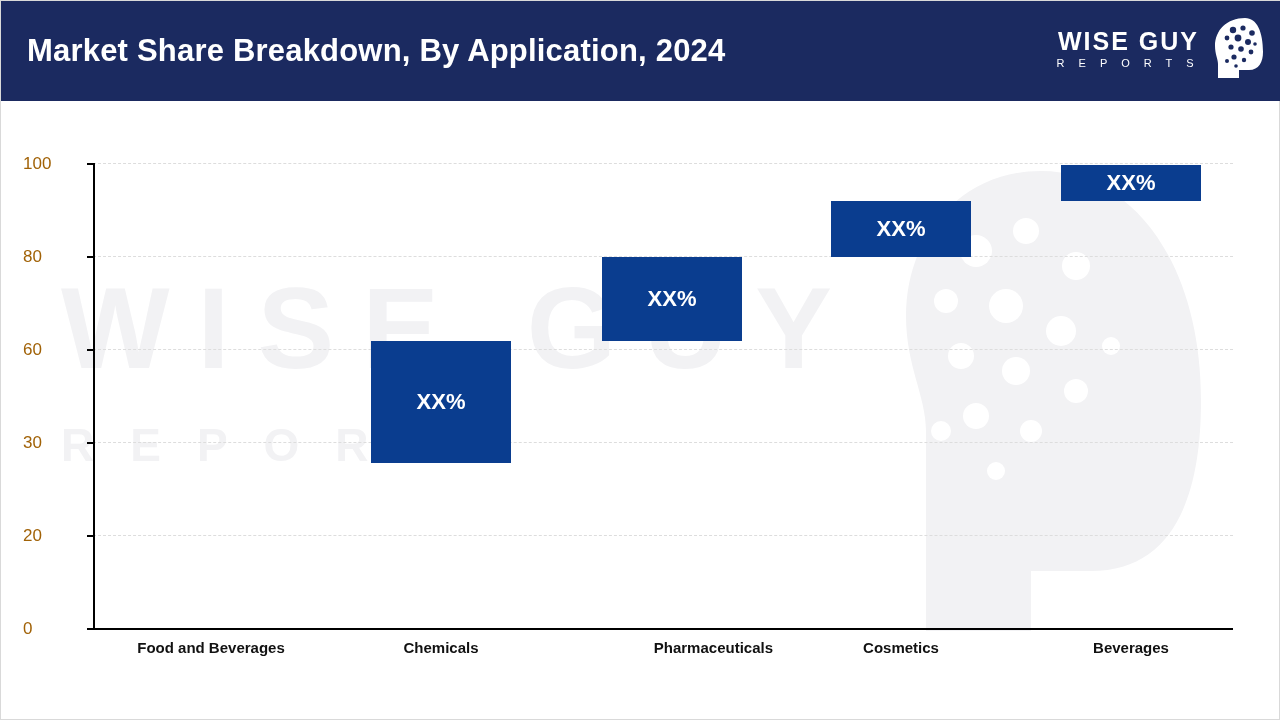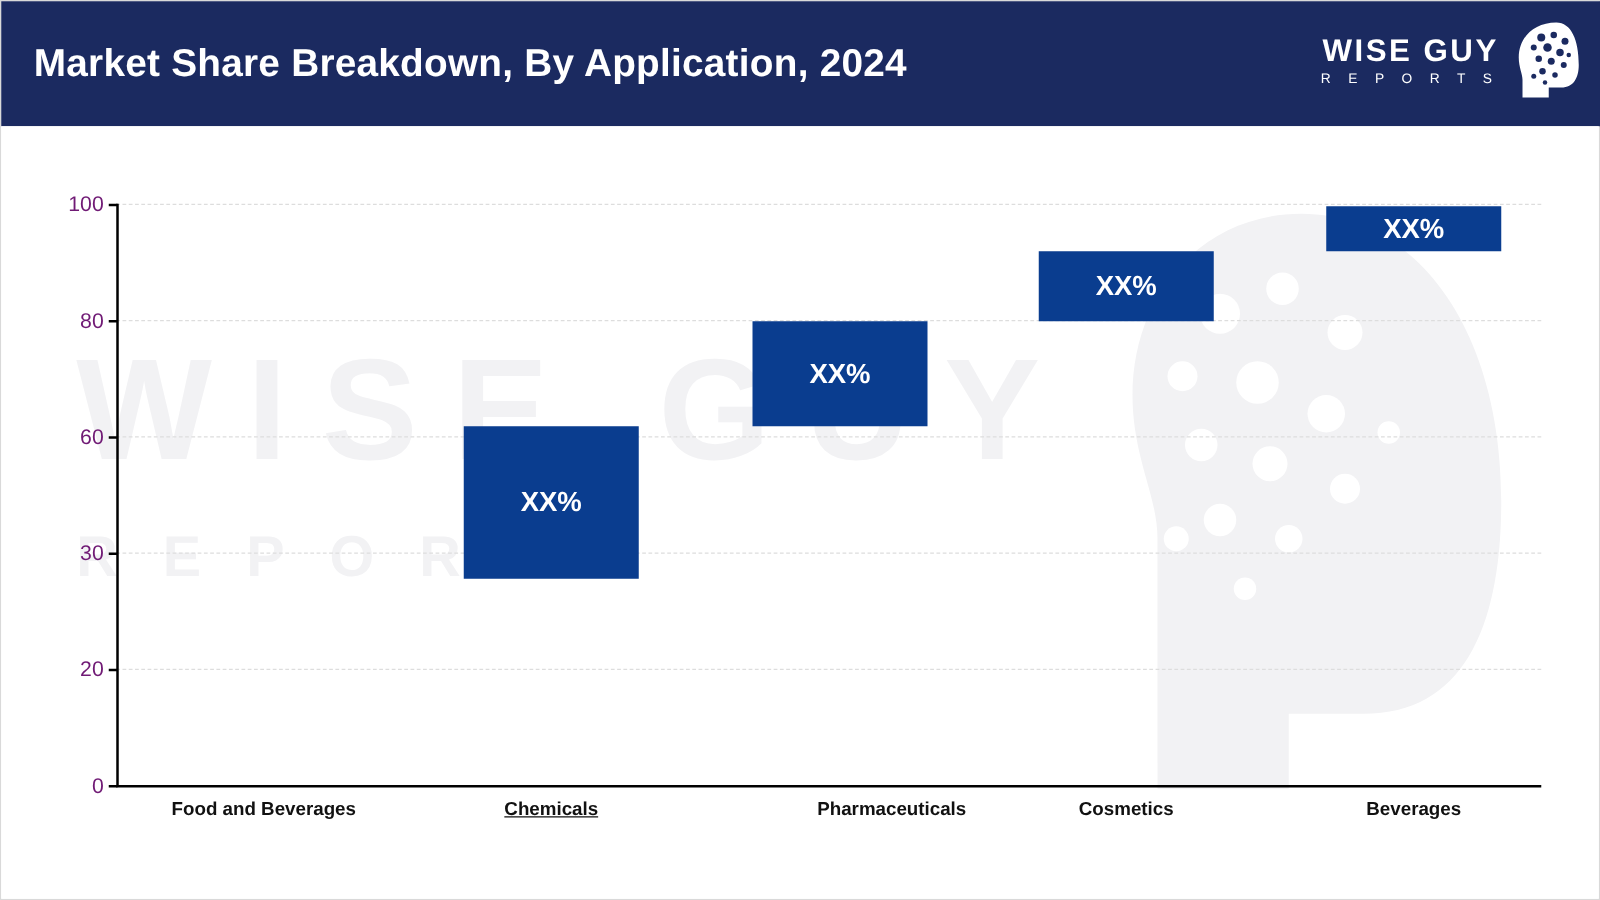--- a/index.html
+++ b/index.html
@@ -117,24 +117,24 @@
   }
   .axis-x {
     position: absolute;
     left: 92px; top: 527px;
     width: 1140px; height: 2px;
     background: #000000;
   }
   .ytick-label {
     position: absolute;
     right: 1196px;
-    text-align: right;
+    text-align: left;
     width: 60px;
     font-size: 17px;
-    color: #701a75;
+    color: #a16207;
   }
   .tick-mark {
     position: absolute;
     left: 86px;
     width: 7px;
     border-top: 2px solid #000000;
   }
 
   .bar {
     position: absolute;
@@ -260,19 +260,19 @@
 
     <div class="bar" style="left:830px; top:100px; width:140px; height:56px;">
       <span class="bar-label">XX%</span>
     </div>
 
     <div class="bar" style="left:1060px; top:64px; width:140px; height:36px;">
       <span class="bar-label">XX%</span>
     </div>
 
     <div class="cat-label" style="left:110px; width:200px;">Food and Beverages</div>
-    <div class="cat-label" style="left:340px; width:200px;text-decoration:underline;">Chemicals</div>
+    <div class="cat-label" style="left:340px; width:200px;">Chemicals</div>
     <div class="cat-label" style="left:572px; width:200px;text-align:right;">Pharmaceuticals</div>
     <div class="cat-label" style="left:800px; width:200px;">Cosmetics</div>
     <div class="cat-label" style="left:1030px; width:200px;">Beverages</div>
 
   </div>
 </div>
 
 </body></html>

